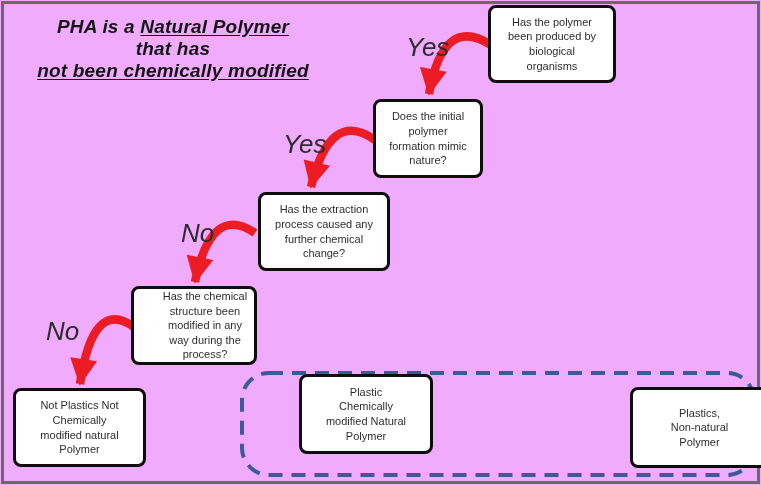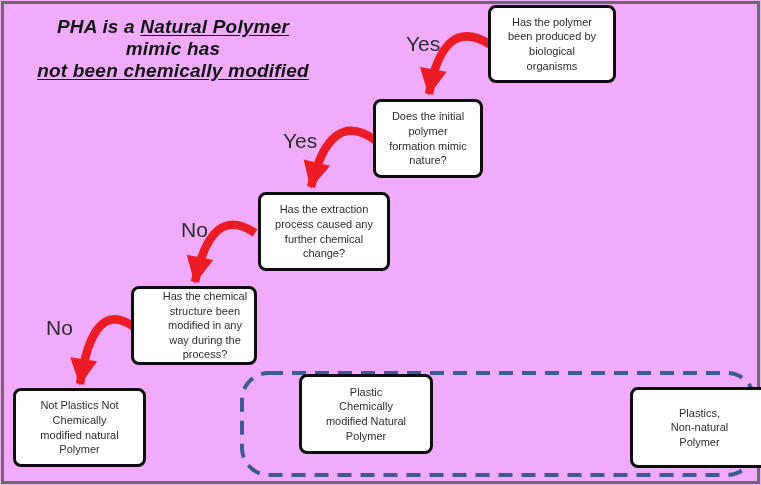--- a/index.html
+++ b/index.html
@@ -57,22 +57,23 @@
   .node-q2 { left: 373px; top: 99px;  width: 110px; height: 79px; }
   .node-q3 { left: 258px; top: 192px; width: 132px; height: 79px; }
   .node-q4 { left: 131px; top: 286px; width: 126px; height: 79px; padding-left: 24px; }
   .node-r1 { left: 13px;  top: 388px; width: 133px; height: 79px; }
   .node-r2 { left: 282px; top: 374px; width: 134px; height: 80px; margin-left: 17px; }
   .node-r3 { left: 630px; top: 387px; width: 139px; height: 81px; }
 
   
   .edge-label {
     position: absolute;
-    font-size: 21px;
+    font-size: 26px;
     color: #2c2c2c;
+    font-style: italic;
   }
   .lbl-yes1 { left: 406px; top: 32px; }
   .lbl-yes2 { left: 283px; top: 129px; }
   .lbl-no1  { left: 181px; top: 218px; }
   .lbl-no2  { left: 46px;  top: 316px; }
 
   
   svg.overlay {
     position: absolute;
     inset: 0;
@@ -94,21 +95,21 @@
 </style>
 </head>
 <body>
 
 <div class="canvas">
 
   <div class="frame"></div>
 
   <div class="title">
     <div><span>PHA is a</span>&nbsp;<span class="u">Natural Polymer</span></div>
-    <div><span>mimic has</span></div>
+    <div><span>that has</span></div>
     <div><span class="u">not been chemically modified</span></div>
   </div>
 
   <svg class="overlay" width="761" height="485" viewBox="0 0 761 485">
     <defs>
       <marker id="arrowhead" orient="auto" markerWidth="3.6" markerHeight="3.6" refX="3.2" refY="1.8">
         <path class="arrowhead-shape" d="M0.25,0.2 L3.4,1.8 L0.25,3.4 Z"></path>
       </marker>
     </defs>
 

